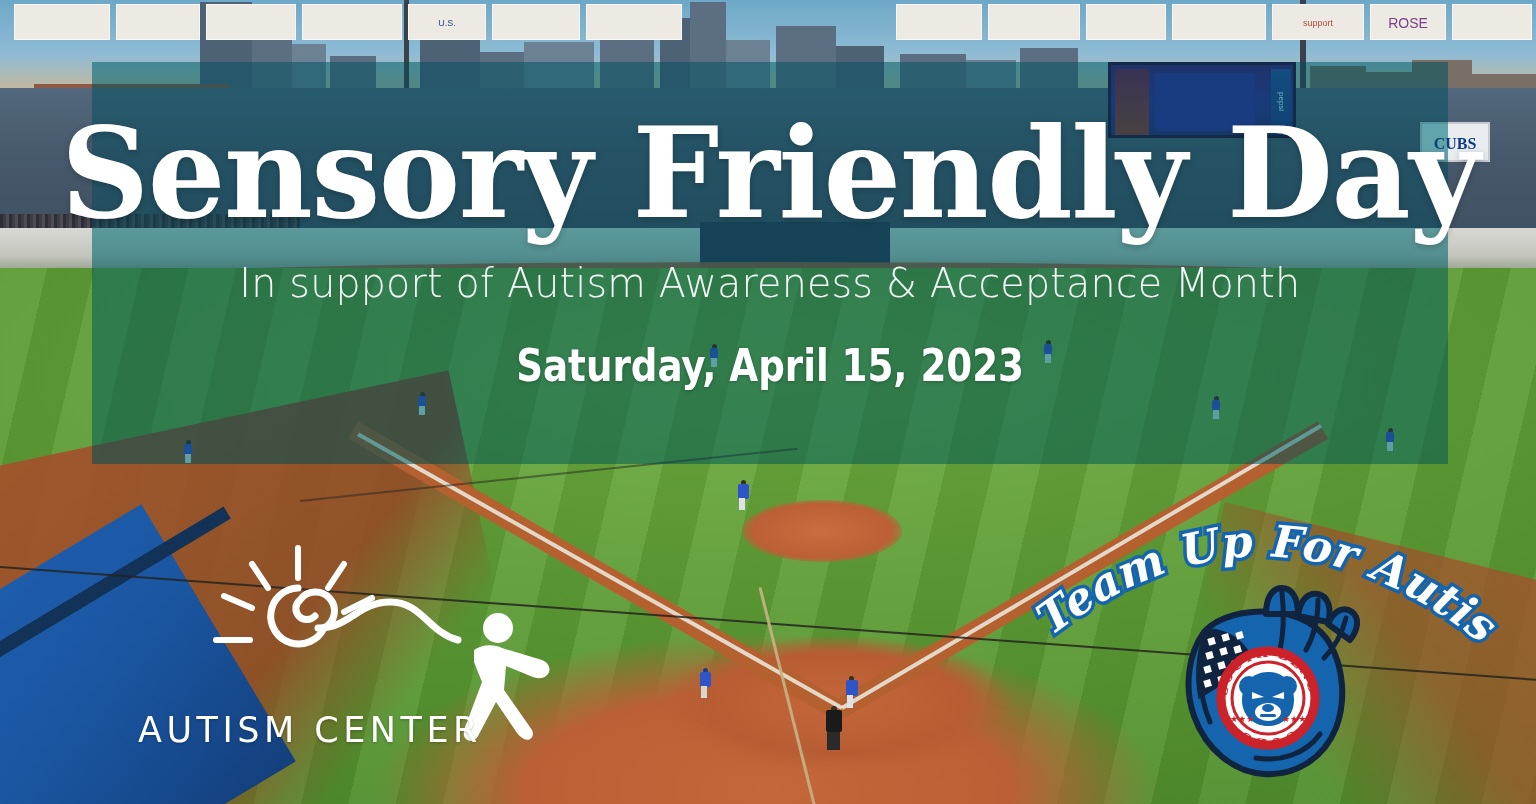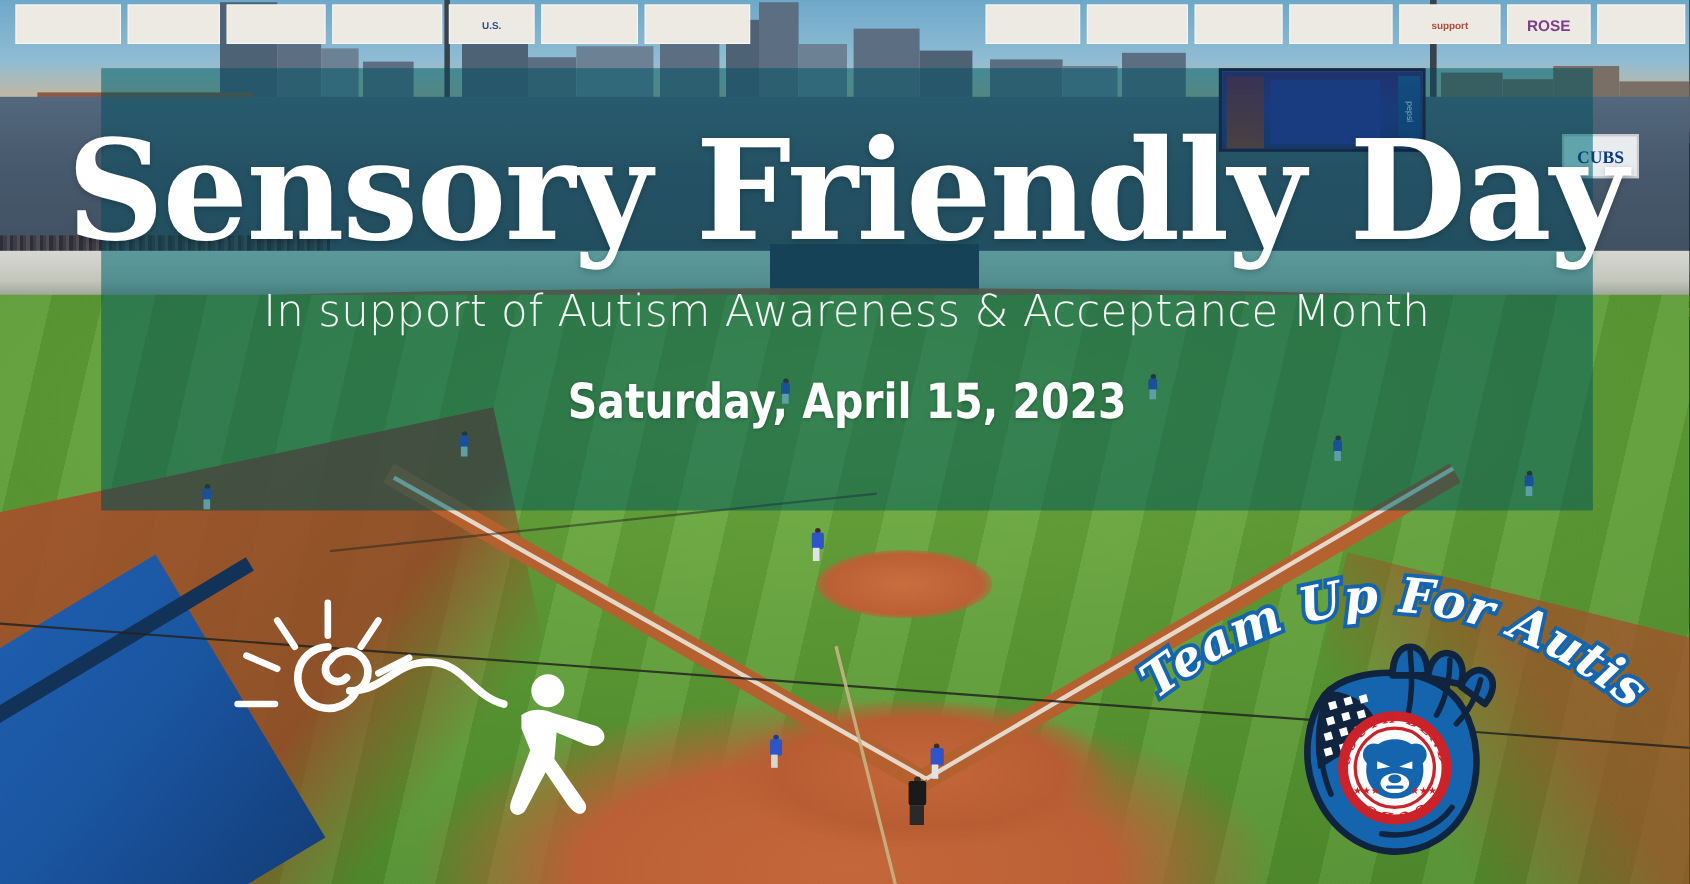--- a/index.html
+++ b/index.html
@@ -34,21 +34,21 @@
   }
   .wall {
     position:absolute; left:0; top:228px; width:1536px; height:46px;
     background:linear-gradient(180deg,#d8d8d2 0%, #c3c5bd 60%, #8e9a84 100%);
   }
   .wallad {
     position:absolute; top:4px; height:36px;
     border:1px solid rgba(255,255,255,.55);
     background:#eceae3;
     font-size:9px; color:#2a4b86; text-align:center; line-height:36px;
-    font-weight:bold; overflow:hidden;
+    font-weight:normal; overflow:hidden;
   }
   .batters-eye {
     position:absolute; left:700px; top:222px; width:190px; height:54px;
     background:#1f3b52;
   }
 
   
   .grass {
     position:absolute; left:0; top:268px; width:1536px; height:536px;
     background:
@@ -419,20 +419,21 @@
         <path d="M352 106 C 360 100, 372 100, 380 104
                  L 420 116 C 428 119, 430 128, 424 132
                  C 419 136, 412 134, 406 131 L 384 122
                  L 382 146 L 410 186 C 413 192, 408 198, 402 195
                  C 398 193, 394 188, 391 183 L 374 158
                  L 356 192 C 352 199, 344 198, 342 192
                  C 341 188, 343 183, 345 178 L 360 138
                  L 352 118 Z"></path>
       </g>
     </svg>
+    <div class="lh-sub">AUTISM CENTER</div>
   </div>
 
   <div class="tufa">
 
     <svg class="tufa-arc" viewBox="0 0 470 160">
       <defs>
         <path id="arcpath" d="M 16 152 Q 235 -26 454 142" fill="none"></path>
       </defs>
       <text font-family="DejaVu Serif, Liberation Serif, serif" font-size="44" font-style="italic" font-weight="bold" fill="#ffffff" stroke="#1464ae" stroke-width="7" paint-order="stroke fill" letter-spacing="1">
         <textPath href="#arcpath" startOffset="4%">Team Up For Autism</textPath>

